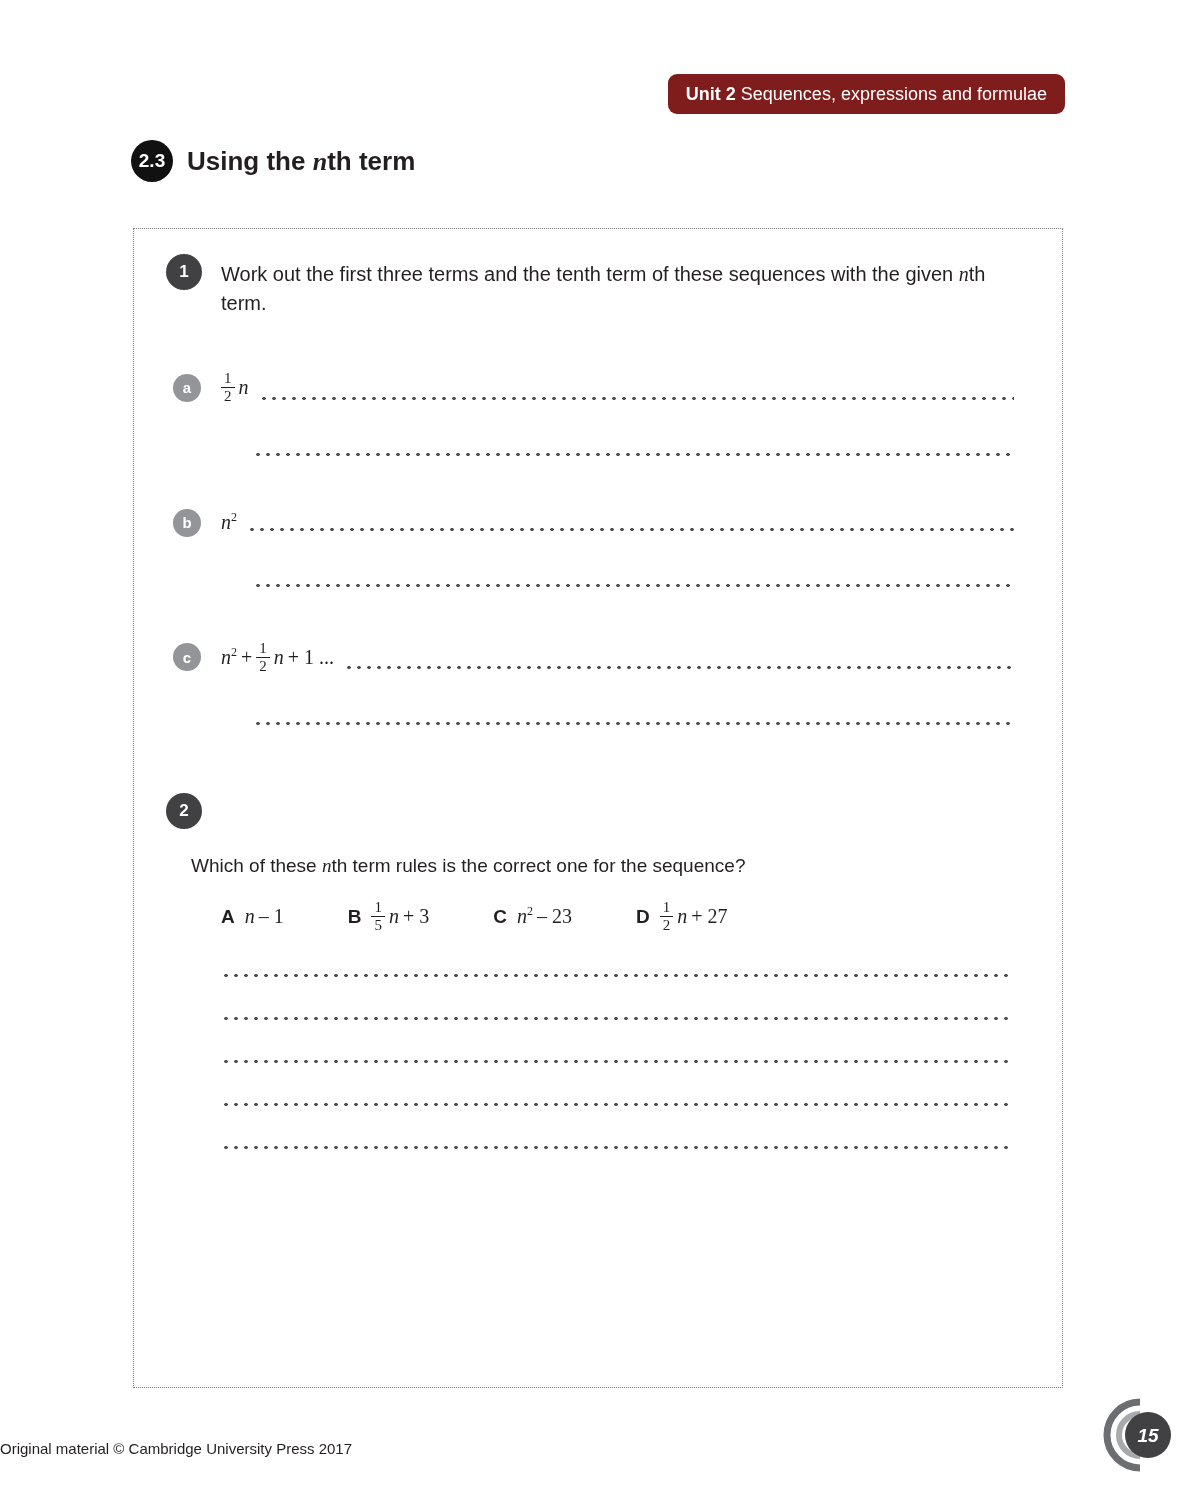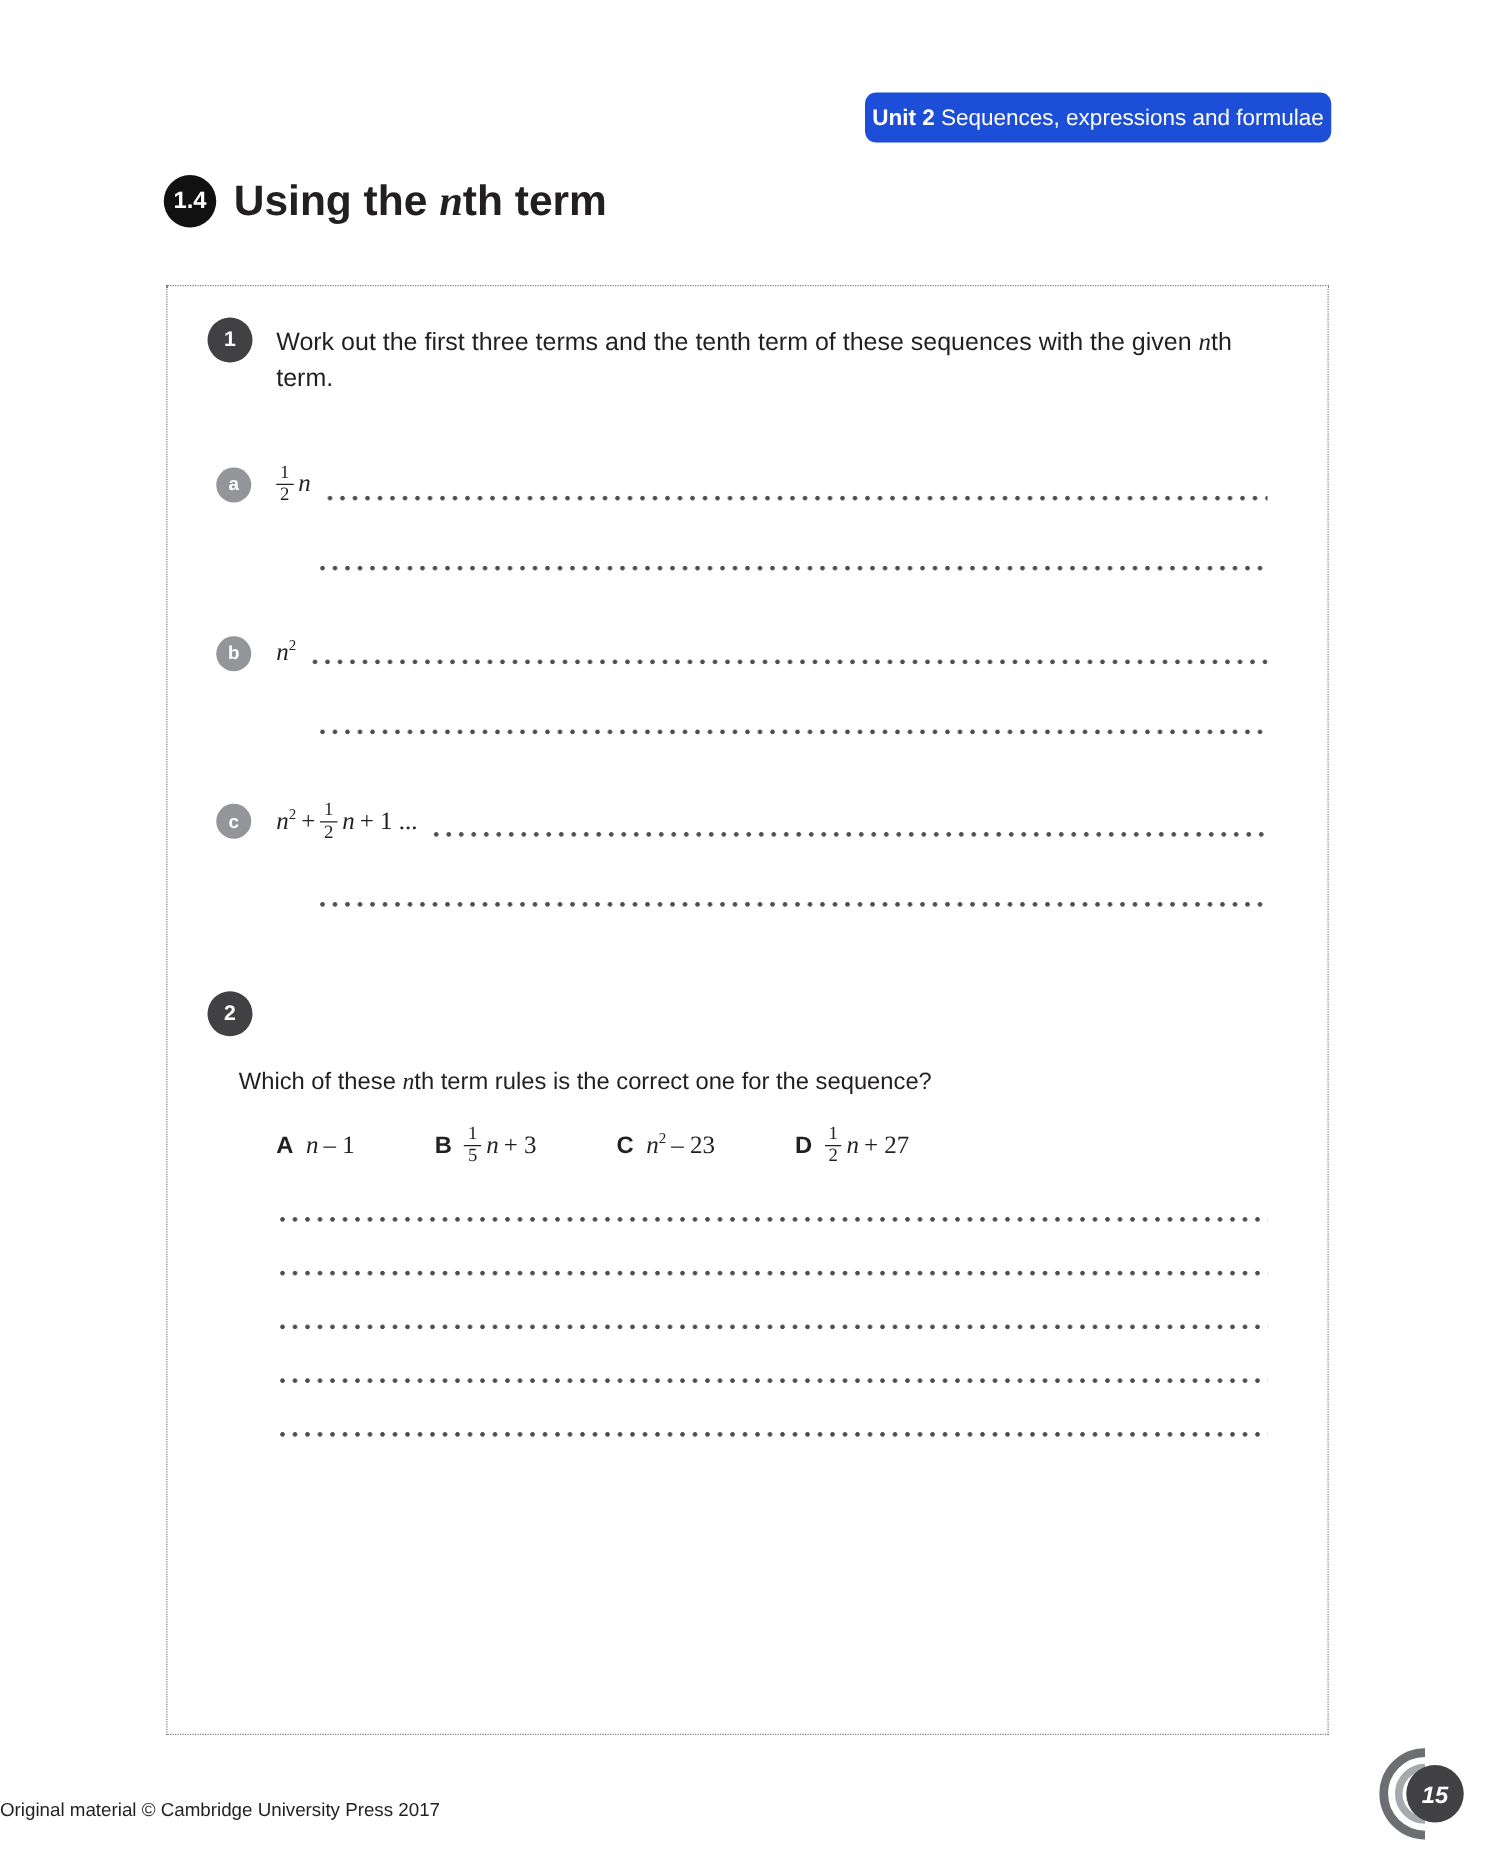--- a/index.html
+++ b/index.html
@@ -6,37 +6,37 @@
   html,body { margin:0; padding:0; }
   body {
     width:1196px; height:1499px; position:relative;
     background:#ffffff; color:#231f20;
     font-family:"Liberation Sans", sans-serif;
   }
 
   
   .unit-badge {
     position:absolute; top:74px; right:131px;
-    background:#1d4ed8; color:#fff;
+    background:#7f1d1d; color:#fff;
     font-size:18px; line-height:1;
-    padding:11px 6px; border-radius:9px;
+    padding:11px 18px; border-radius:9px;
   }
   .unit-badge b { font-weight:bold; }
 
   .section-heading {
     position:absolute; top:140px; left:131px;
     display:flex; align-items:center; gap:14px;
   }
   .section-num {
     width:42px; height:42px; border-radius:50%;
     background:#111111; color:#fff;
     display:flex; align-items:center; justify-content:center;
     font-size:19px; font-weight:bold; flex-shrink:0;
   }
-  .section-title { font-size:34px; font-weight:bold; }
+  .section-title { font-size:26px; font-weight:bold; }
   .section-title i { font-family:"Liberation Serif", serif; font-weight:bold; }
 
   
   .box {
     position:absolute; left:133px; top:228px;
     width:930px; height:1160px;
     border:1px dotted #808285;
     padding:24px 48px 0 32px;
   }
 
@@ -102,21 +102,21 @@
   }
   .page-corner { position:absolute; right:14px; top:1398px;font-style:italic; }
   .page-corner svg { display:block; }
 </style>
 </head>
 <body>
 
 <div class="unit-badge"><b>Unit 2</b><span> Sequences, expressions and formulae</span></div>
 
 <div class="section-heading">
-  <span class="section-num">1.4</span>
+  <span class="section-num">2.3</span>
   <span class="section-title"><span>Using the </span><i>n</i><span>th term</span></span>
 </div>
 
 <div class="box">
 
   <div class="q-row">
     <span class="q-num">1</span>
     <div class="q-text"><span>Work out the first three terms and the tenth term of these sequences with the given </span><i>n</i><span>th term.</span></div>
   </div>
 

